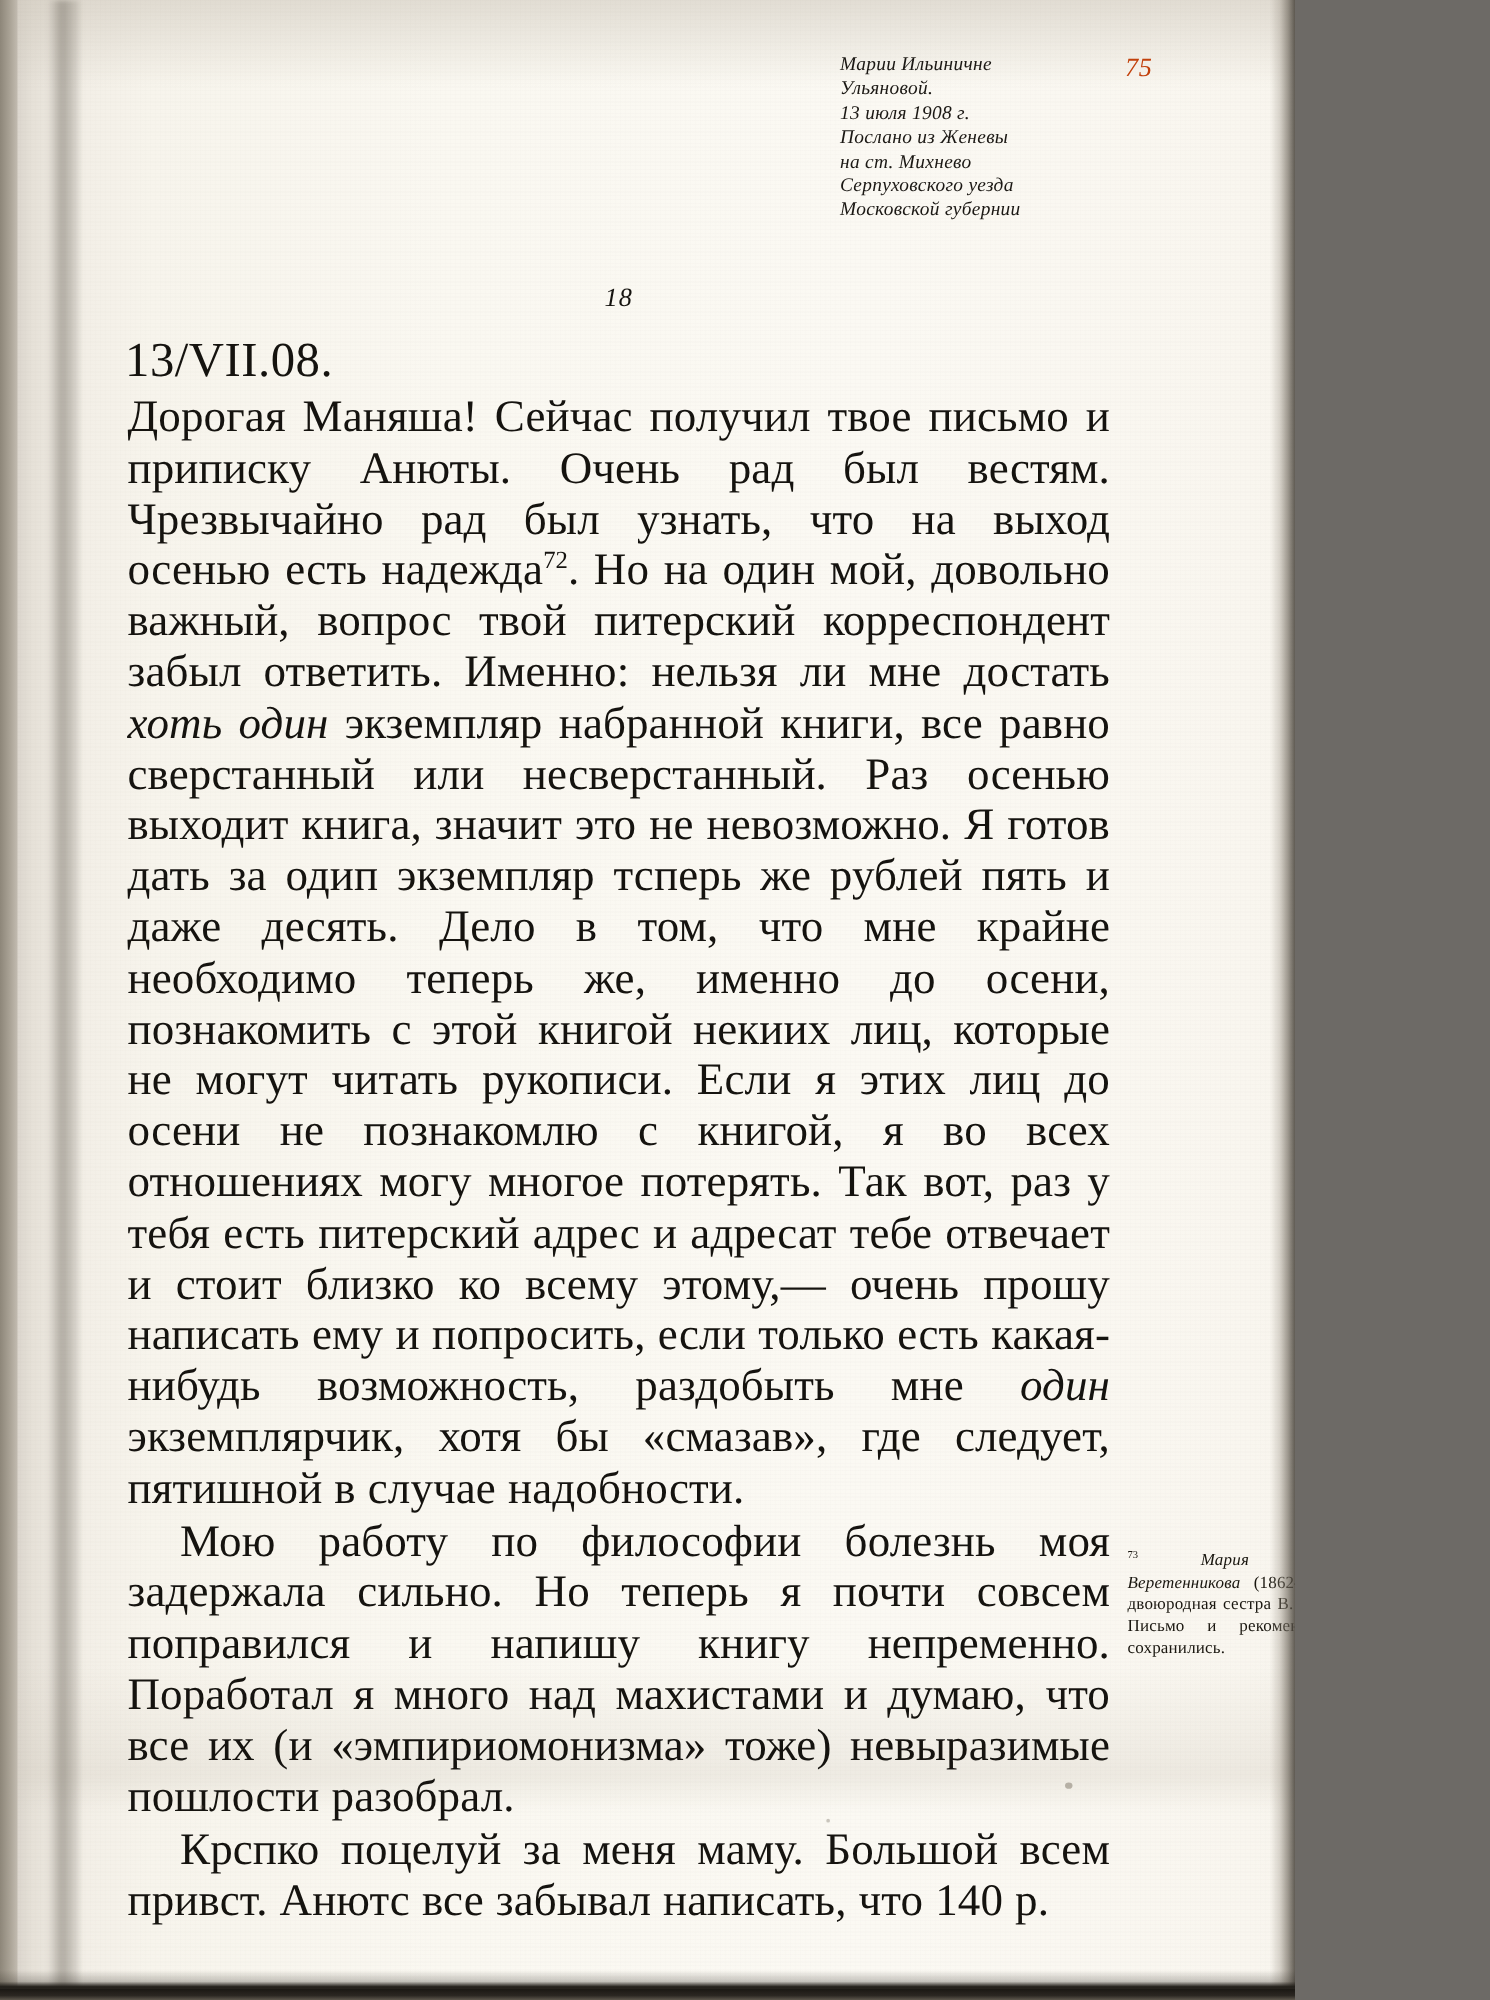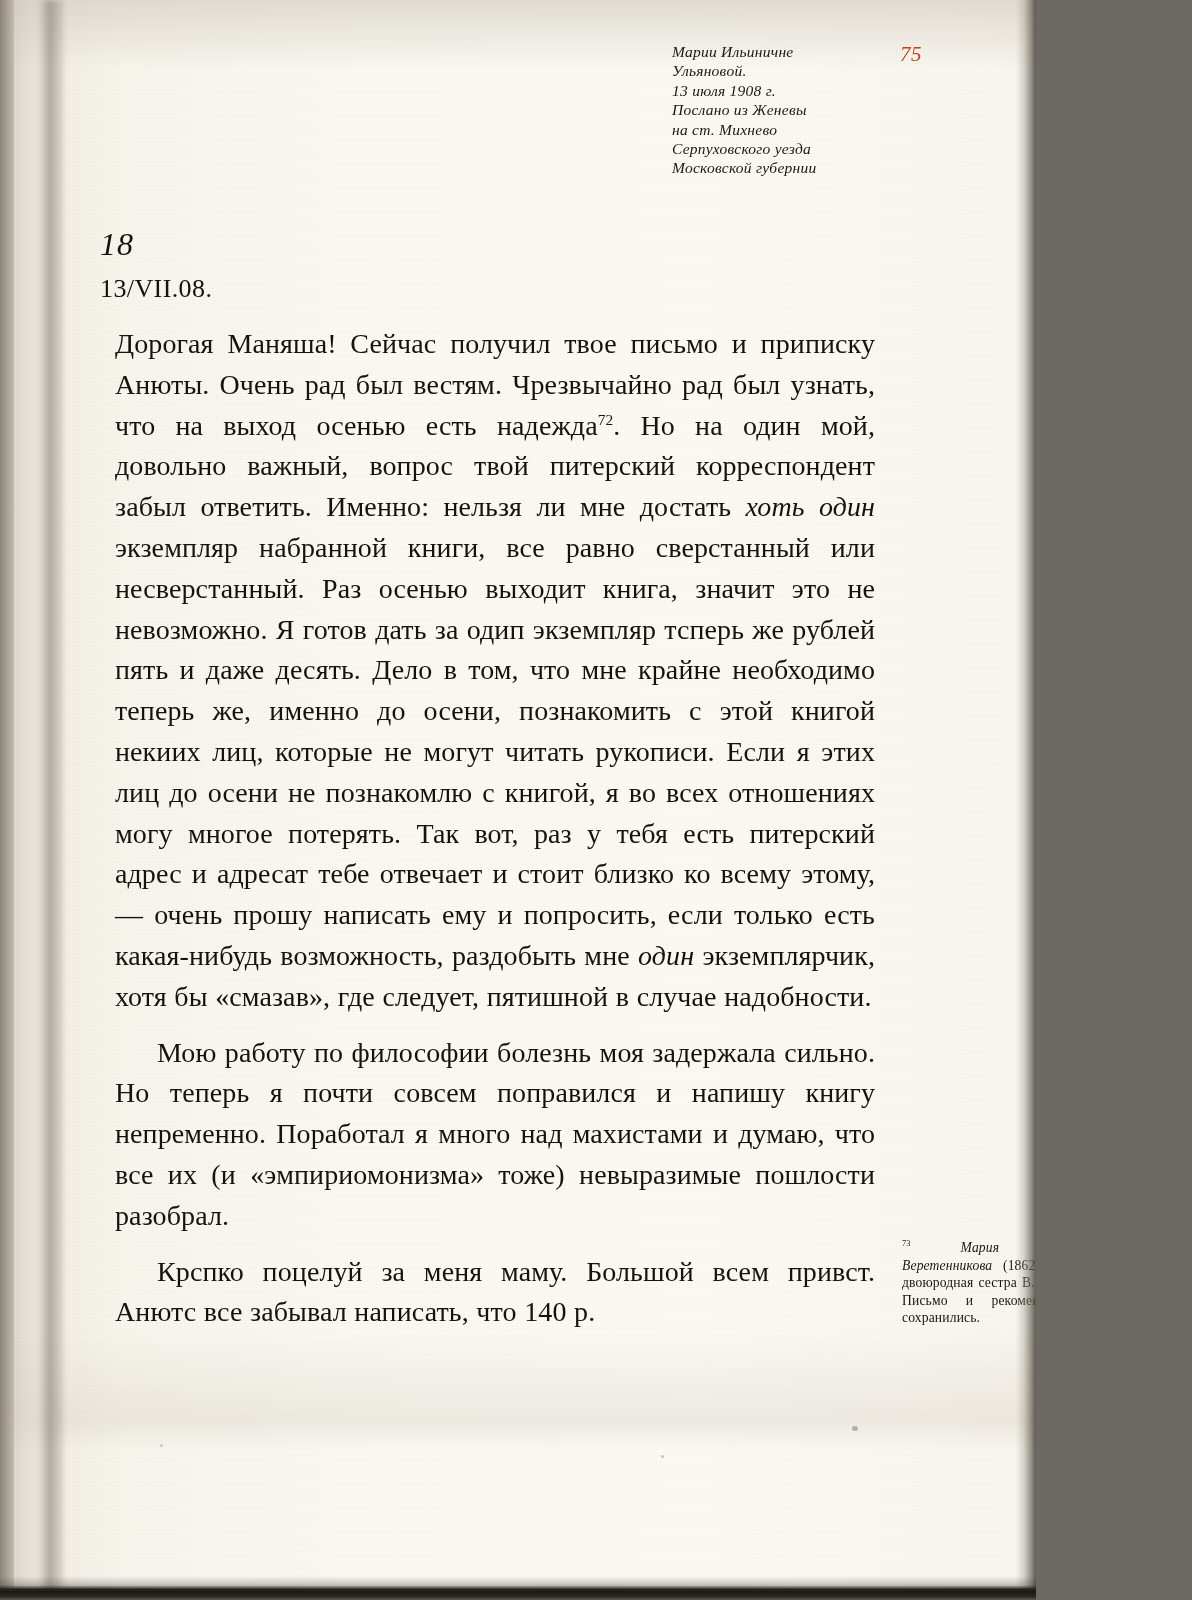--- a/index.html
+++ b/index.html
@@ -148,41 +148,42 @@
     letter-spacing: .5px;
     color: #c2410c;
   }
 
   
   .letter-no {
     position: absolute;
     left: 100px;
     top: 226px;
     width: 790px;
+    text-align: center;
     font-style: italic;
-    font-size: 32px;
+    font-size: 21px;
     letter-spacing: 1px;
   }
 
   
   .body-col {
     position: absolute;
     left: 100px;
     top: 268px;
     width: 790px;
   }
   .date-line {
-    font-size: 26px;
+    font-size: 39px;
     line-height: 41px;
     letter-spacing: .4px;
     margin-bottom: 4px;
   }
   p.para {
-    margin: 15px;
-    font-size: 28px;
+    margin: 2px;
+    font-size: 36px;
     line-height: 40.8px;
     text-align: justify;
     text-justify: inter-word;
     letter-spacing: .1px;
     word-spacing: .5px;
     hyphens: manual;
   }
   p.para + p.para { margin-top: 0; }
   p.para.indent { text-indent: 42px; }
   i.it { font-style: italic; }

